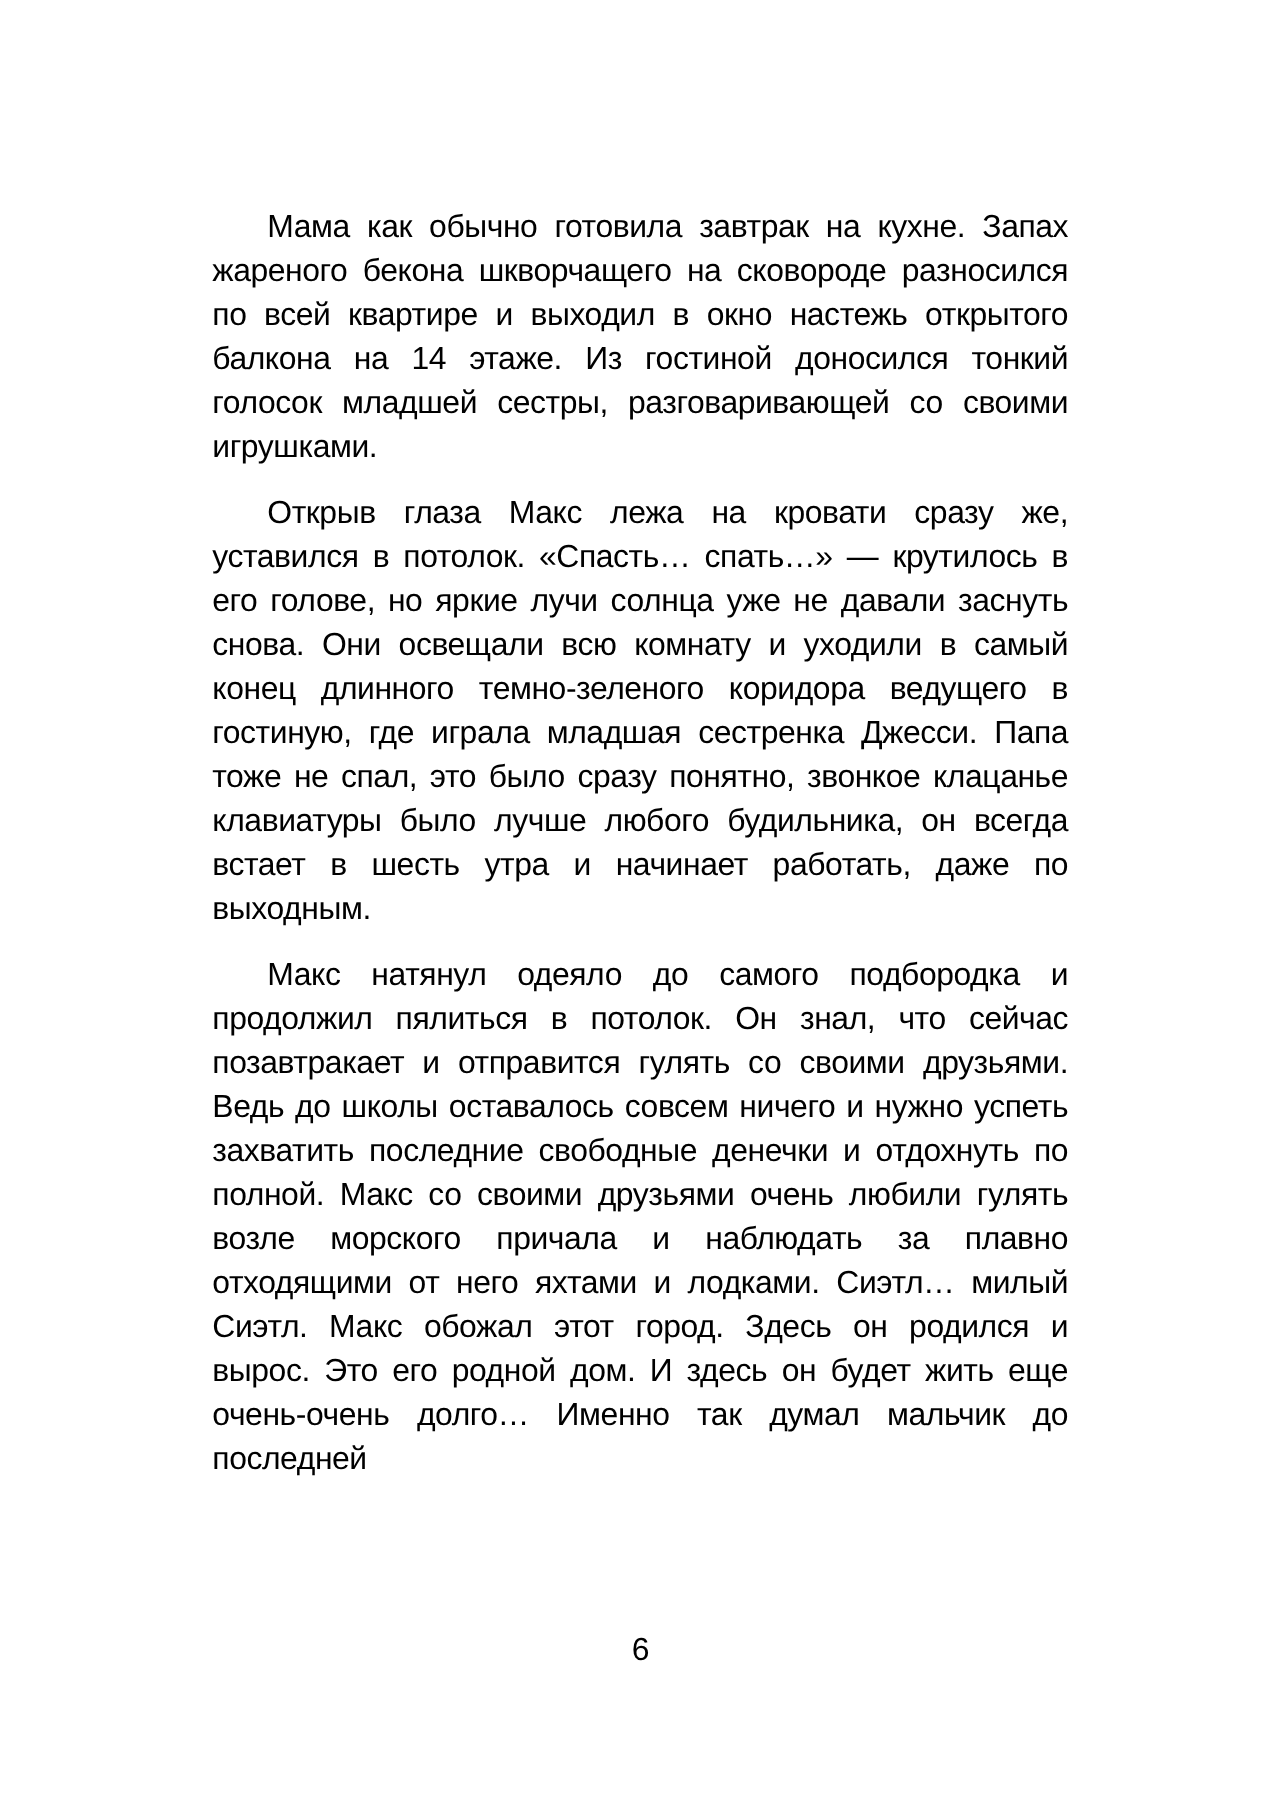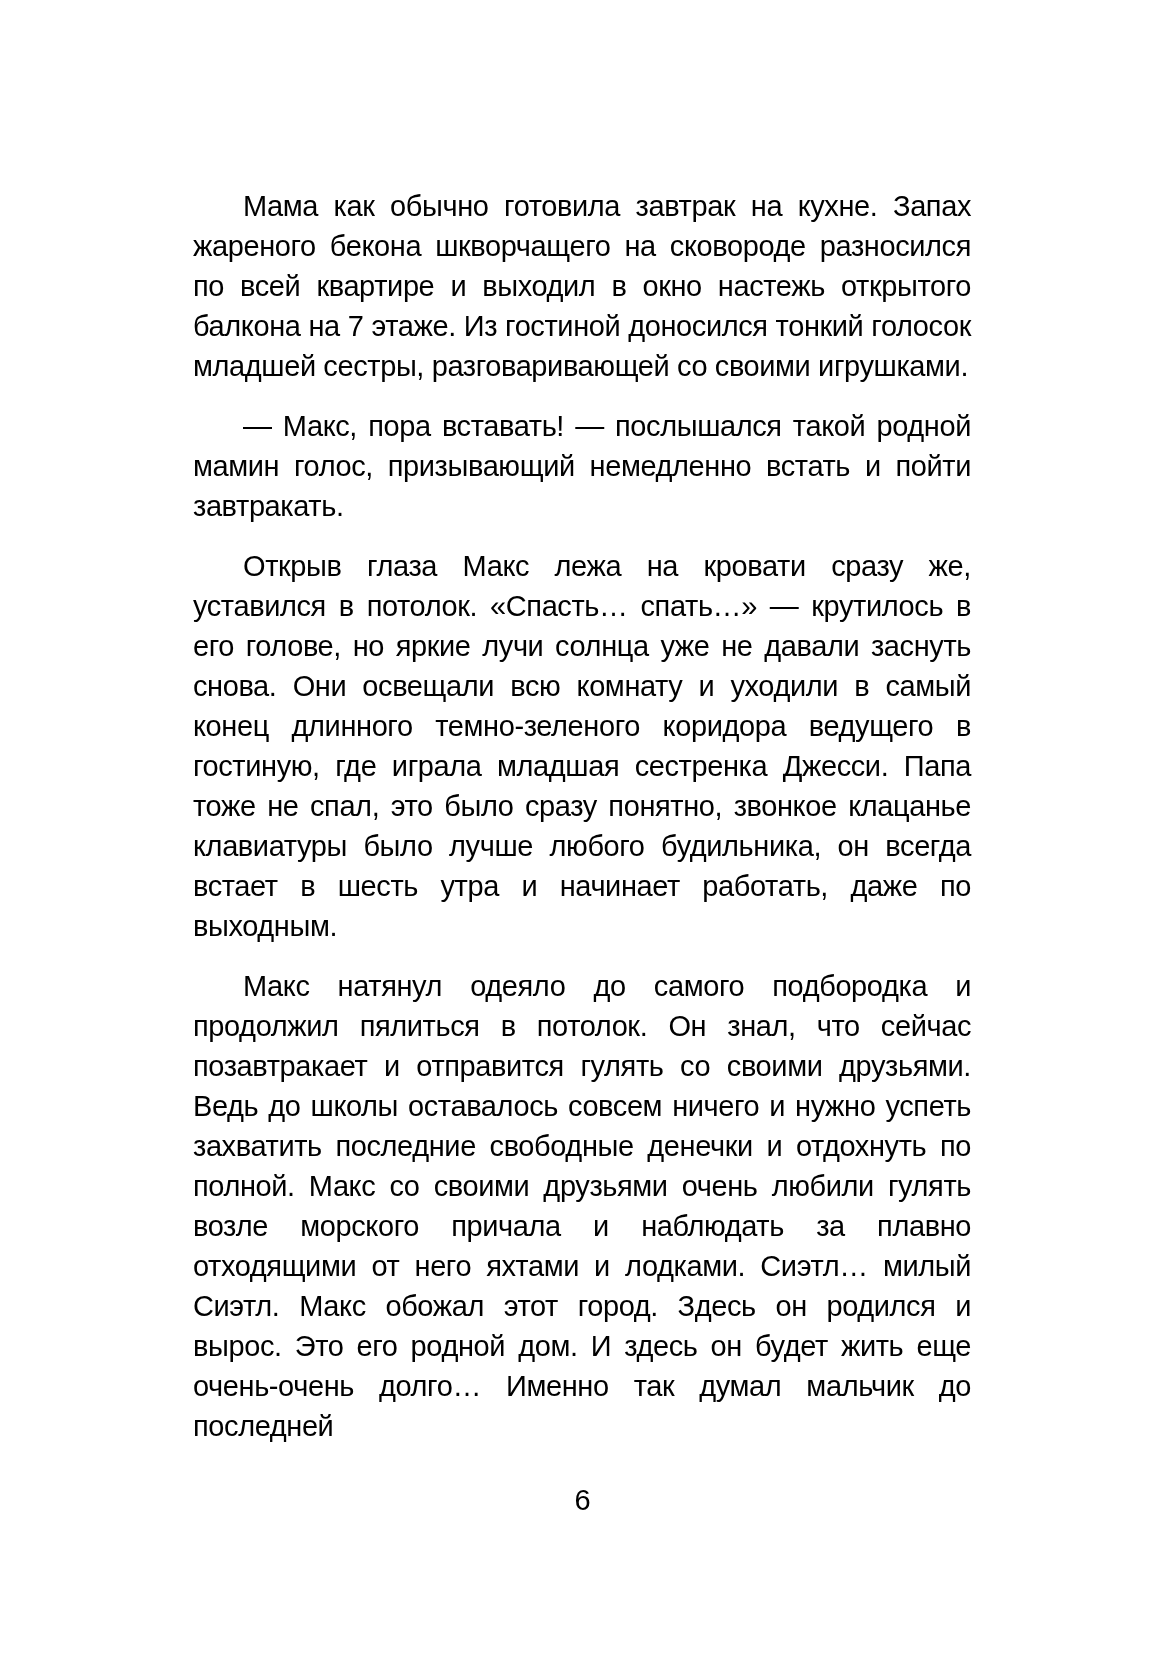--- a/index.html
+++ b/index.html
@@ -45,21 +45,20 @@
   .page-number {
     font-size: 29px;
     line-height: 40px;
   }
 </style>
 </head>
 <body>
 
 <div class="page">
   <main class="text-block">
-    <p>Мама как обычно готовила завтрак на кухне. Запах жареного бекона шкворчащего на сковороде разносился по всей квартире и выходил в окно настежь открытого балкона на 7 этаже. Из гостиной доносился тонкий голосок младшей сестры, разговаривающей со своими игрушками.</p>
-    <p>— Макс, пора вставать! — послышался такой родной мамин голос, призывающий немедленно встать и пойти завтракать.</p>
+    <p>Мама как обычно готовила завтрак на кухне. Запах жареного бекона шкворчащего на сковороде разносился по всей квартире и выходил в окно настежь открытого балкона на 14 этаже. Из гостиной доносился тонкий голосок младшей сестры, разговаривающей со своими игрушками.</p>
     <p>Открыв глаза Макс лежа на кровати сразу же, уставился в потолок. «Спасть… спать…» — крутилось в его голове, но яркие лучи солнца уже не давали заснуть снова. Они освещали всю комнату и уходили в самый конец длинного темно-зеленого коридора ведущего в гостиную, где играла младшая сестренка Джесси. Папа тоже не спал, это было сразу понятно, звонкое клацанье клавиатуры было лучше любого будильника, он всегда встает в шесть утра и начинает работать, даже по выходным.</p>
     <p>Макс натянул одеяло до самого подбородка и продолжил пялиться в потолок. Он знал, что сейчас позавтракает и отправится гулять со своими друзьями. Ведь до школы оставалось совсем ничего и нужно успеть захватить последние свободные денечки и отдохнуть по полной. Макс со своими друзьями очень любили гулять возле морского причала и наблюдать за плавно отходящими от него яхтами и лодками. Сиэтл… милый Сиэтл. Макс обожал этот город. Здесь он родился и вырос. Это его родной дом. И здесь он будет жить еще очень-очень долго… Именно так думал мальчик до последней</p>
   </main>
   <div class="page-footer">
     <span class="page-number">6</span>
   </div>
 </div>
 
 </body></html>

